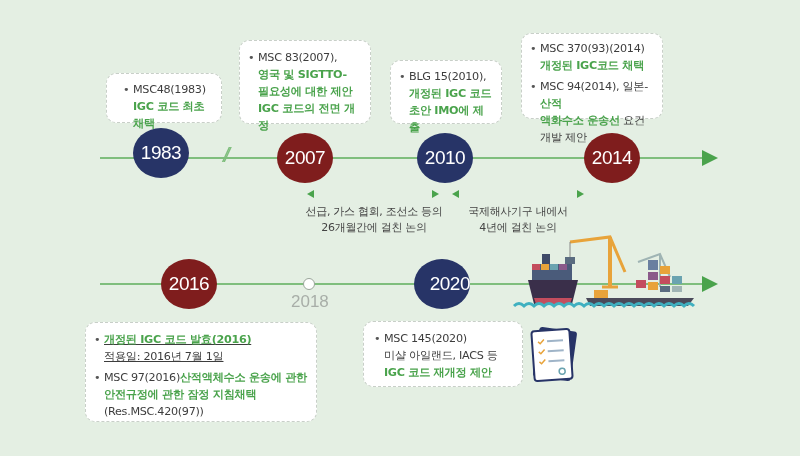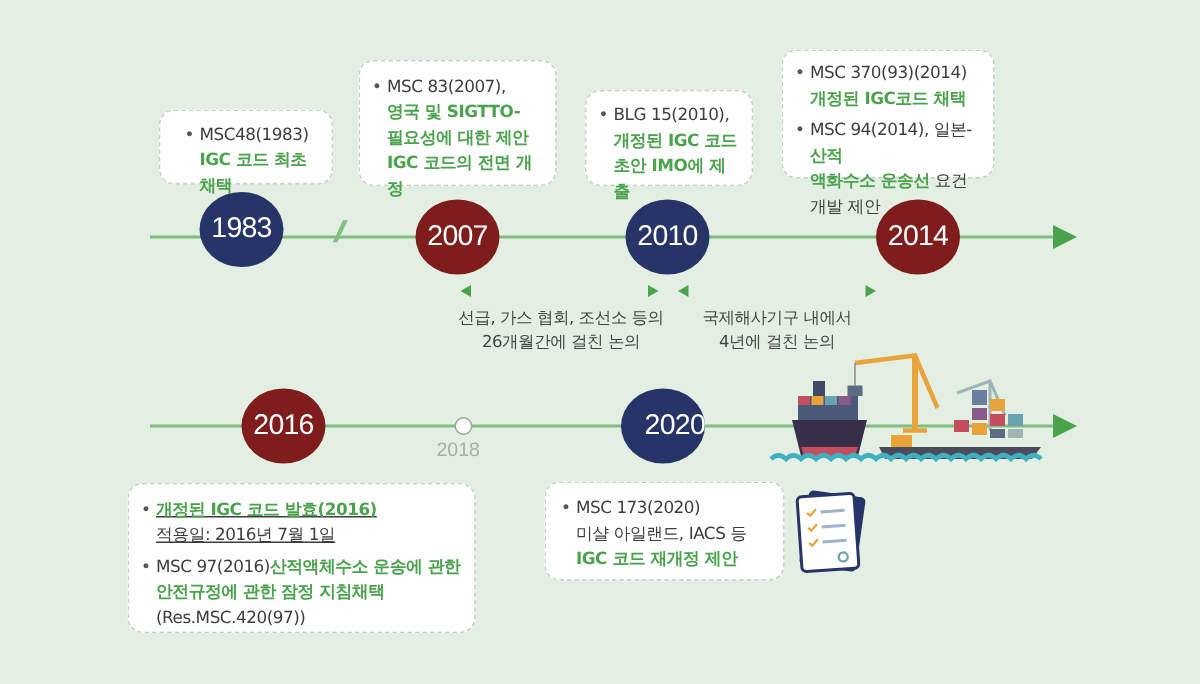--- a/index.html
+++ b/index.html
@@ -30,21 +30,21 @@
     position: absolute; font-family: "Liberation Sans", sans-serif;
     font-size: 20px; color: #7fbe7d; font-style: italic; letter-spacing: -4px;
   }
 
   .small-node {
     position: absolute; width: 12px; height: 12px; border-radius: 50%;
     background: #fff; border: 1.5px solid #9aa59a;
   }
   .small-year {
     position: absolute; font-family: "Liberation Sans", sans-serif;
-    font-size: 13px; color: #a8aea8;
+    font-size: 17px; color: #a8aea8;
   }
 
   .card {
     position: absolute; background: #fff; border-radius: 10px;
     border: 1px dashed #c8cfc8;
     font-size: 11.2px; line-height: 17px; color: #3d3d3d;
     padding: 8px 10px;
     letter-spacing: -0.3px;
   }
   .card .bullet { position: relative; padding-left: 10px; }
@@ -202,21 +202,21 @@
       <div>
         <span>MSC 97(2016)</span><span class="g">산적액체수소 운송에 관한</span>
       </div>
       <div class="g">안전규정에 관한 잠정 지침채택</div>
       <div>(Res.MSC.420(97))</div>
     </div>
   </div>
 
   <div class="card" style="left:363px; top:321px; width:160px; height:66px; padding:8px 10px;">
     <div class="bullet">
-      <div>MSC 173(2020)</div>
+      <div>MSC 145(2020)</div>
       <div>미샬 아일랜드, IACS 등</div>
       <div class="g">IGC 코드 재개정 제안</div>
     </div>
   </div>
 
   <svg class="doc-icon" style="left:528px; top:325px;" width="52" height="60" viewBox="0 0 52 60">
     <rect x="8" y="4" width="38" height="50" rx="3" fill="#273467" transform="rotate(8 27 29)"></rect>
     <rect x="5" y="5" width="38" height="50" rx="3" fill="#ffffff" stroke="#273467" stroke-width="2" transform="rotate(-4 24 30)"></rect>
     <g transform="rotate(-4 24 30)">
       <path d="M11,16 l2,2 l4,-4" stroke="#e8a33a" stroke-width="1.5" fill="none"></path>

